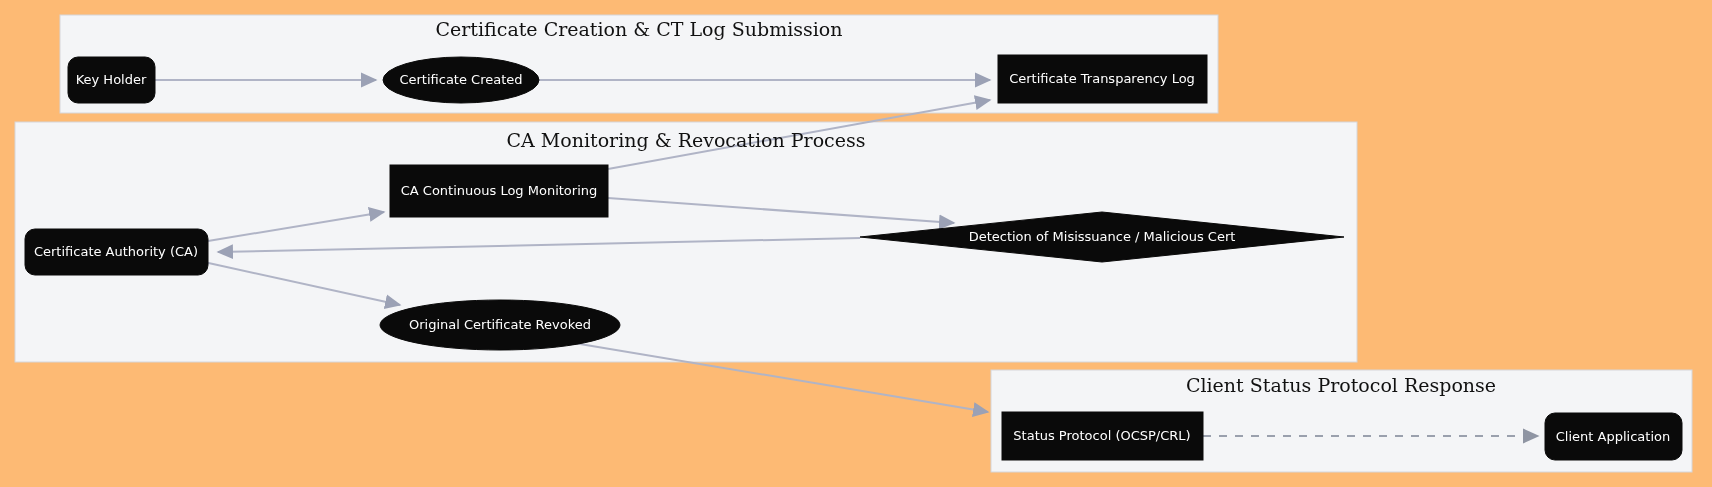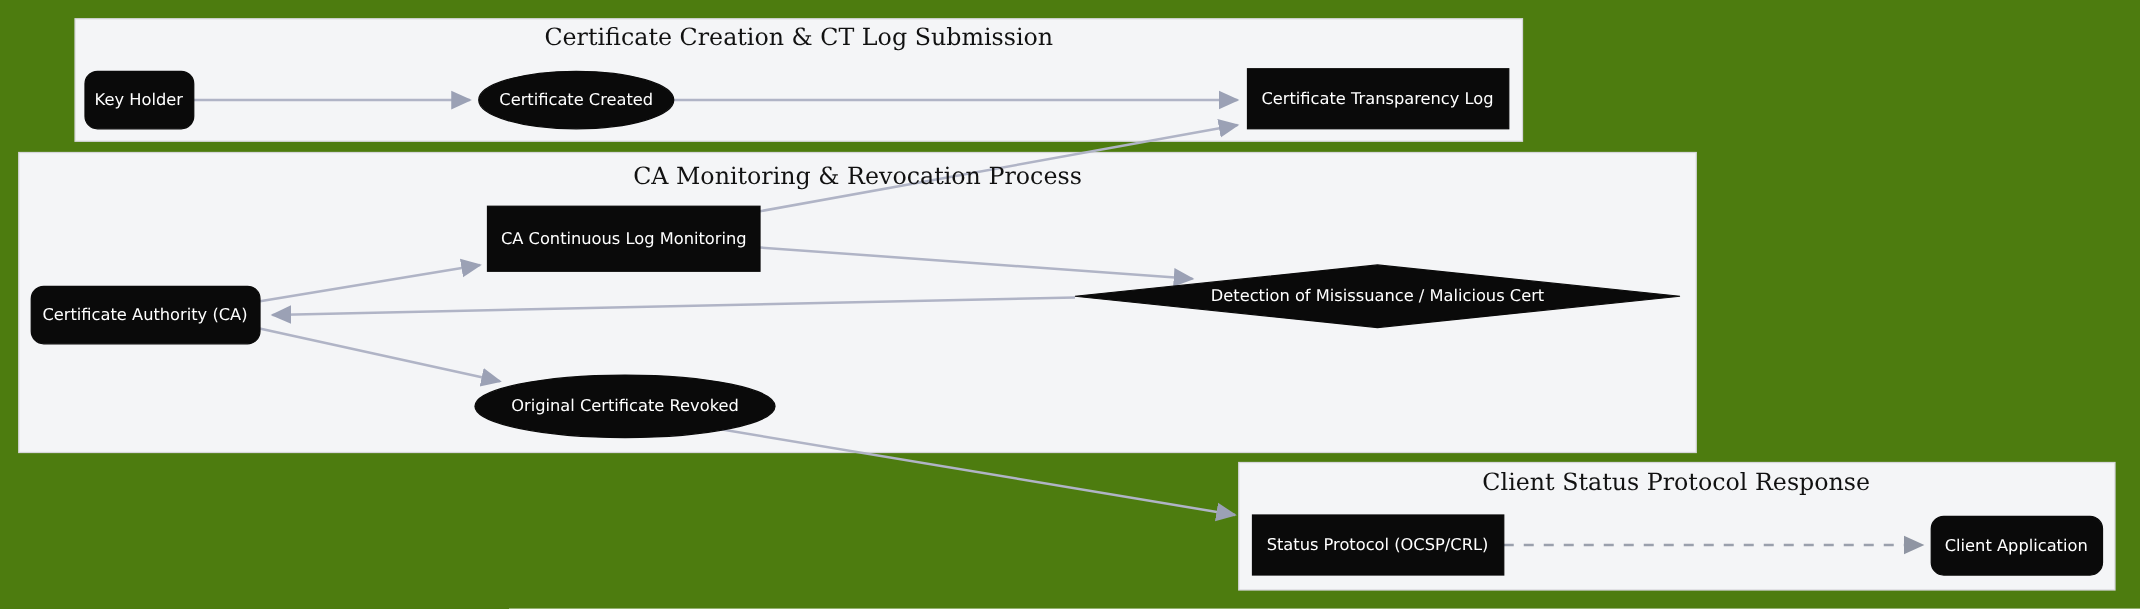--- a/index.html
+++ b/index.html
@@ -1,16 +1,16 @@
 <!DOCTYPE html>
 <html><head>
 <meta charset="utf-8">
 <style>
   html,body{margin:0;padding:0;background:#ffffff;}
-  .canvas{position:relative;width:1712px;height:487px;background:#4d7c0f;overflow:hidden;}
+  .canvas{position:relative;width:1712px;height:487px;background:#fdba74;overflow:hidden;}
   svg{display:block;}
   .subgraph{fill:#f4f5f7;stroke:#d6d6da;stroke-width:1;}
   .sg-title{font-family:"DejaVu Serif","Liberation Serif",serif;font-size:19px;fill:#111111;text-anchor:middle;}
   .edge{stroke:#b0b4c6;stroke-width:2;fill:none;}
   .edge-dashed{stroke:#9aa0ad;stroke-width:2;fill:none;stroke-dasharray:8 8;}
   .node-shape{fill:#0a0a0a;stroke:#0a0a0a;stroke-width:1;}
   .node-label{font-family:"DejaVu Sans","Liberation Sans",sans-serif;font-size:13px;fill:#ffffff;text-anchor:middle;}
 </style>
 </head>
 <body>

